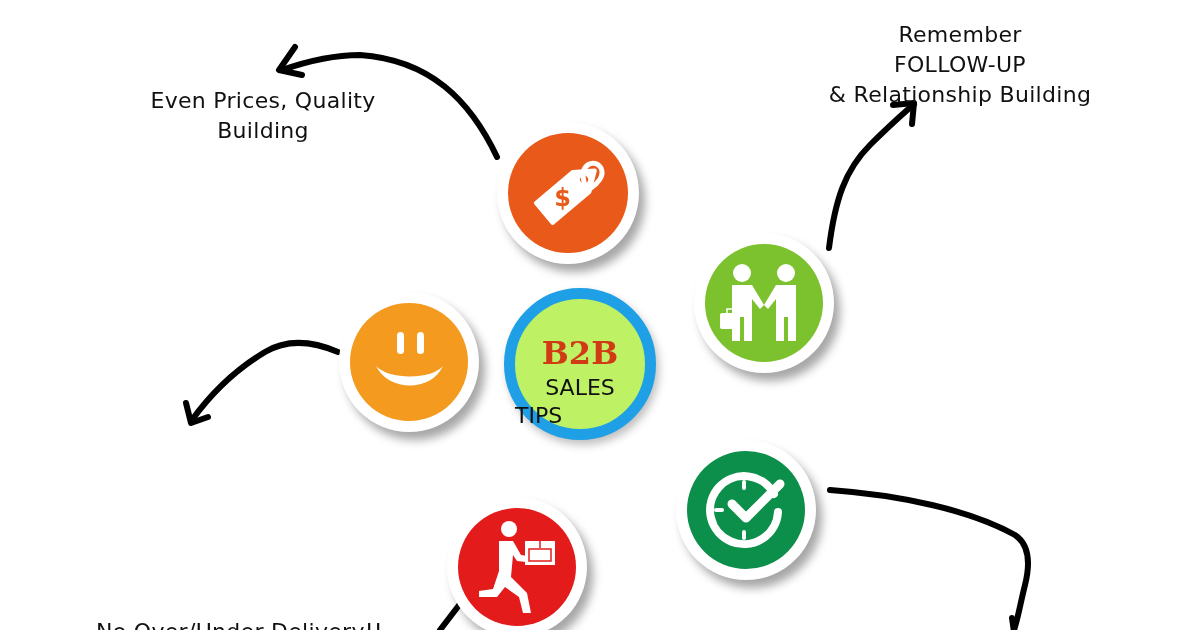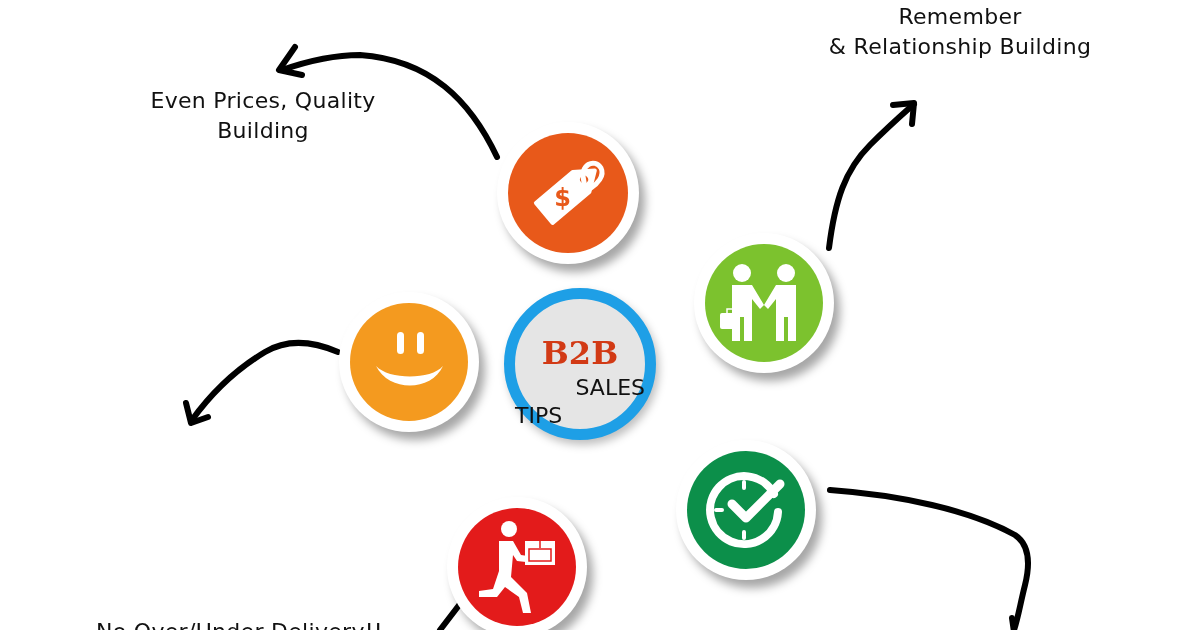--- a/index.html
+++ b/index.html
@@ -3,23 +3,23 @@
 <meta charset="utf-8">
 <style>
   html, body { margin: 0; padding: 0; }
   body { width: 1200px; height: 630px; overflow: hidden; background: #ffffff; position: relative; font-family: "DejaVu Sans", sans-serif; }
   .canvas { position: absolute; left: 0; top: 0; width: 1200px; height: 630px; overflow: hidden; }
   svg.arrows { position: absolute; left: 0; top: 0; width: 1200px; height: 630px; }
   .label { position: absolute; color: #111; font-family: "DejaVu Sans", sans-serif; font-size: 22px; line-height: 30px; text-align: center; white-space: nowrap; letter-spacing: 0.3px; }
   .badge { position: absolute; border-radius: 50%; background: #ffffff; box-shadow: 6px 8px 10px rgba(0,0,0,0.35); }
   .badge .inner { position: absolute; border-radius: 50%; }
   .badge svg { position: absolute; left: 0; top: 0; width: 100%; height: 100%; }
-  .center { position: absolute; left: 504px; top: 288px; width: 152px; height: 152px; border-radius: 50%; border: 11px solid #1e9fe6; background: #e5e5e5; box-sizing: border-box; box-shadow: 3px 5px 8px rgba(0,0,0,0.25); }
+  .center { position: absolute; left: 504px; top: 288px; width: 152px; height: 152px; border-radius: 50%; border: 11px solid #1e9fe6; background: #bef264; box-sizing: border-box; box-shadow: 3px 5px 8px rgba(0,0,0,0.25); }
   .center .b2b { position: absolute; top: 38px; left: 0; width: 100%; text-align: center; font-family: "DejaVu Serif", serif; font-weight: bold; font-size: 32px; color: #d23a15; line-height: 32px; }
-  .center .sales { position: absolute; top: 76px; left: 0; width: 100%; text-align: right; font-size: 22px; color: #111; line-height: 26px; }
+  .center .sales { position: absolute; top: 76px; left: 0; width: 100%; text-align: center; font-size: 22px; color: #111; line-height: 26px; }
   .center .tips { position: absolute; top: 104px; left: 0; width: 100%; text-align: left; font-size: 22px; color: #111; line-height: 26px; }
 </style>
 </head>
 <body>
 
 <div class="canvas">
 
   <svg class="arrows" viewBox="0 0 1200 630">
     <g fill="none" stroke="#000" stroke-width="6" stroke-linecap="round" stroke-linejoin="round">
 
@@ -37,22 +37,23 @@
 
       <path d="M463 600 L 440 630"></path>
     </g>
   </svg>
 
   <div class="label" style="left:128px; top:86px; width:270px;">
     <div>Even Prices, Quality</div>
     <div>Building</div>
   </div>
 
-  <div class="label" style="left:810px; top:2px; width:300px;">
+  <div class="label" style="left:810px; top:20px; width:300px;">
     <div>Remember</div>
+    <div>FOLLOW-UP</div>
     <div>&amp; Relationship Building</div>
   </div>
 
 
   <div class="label" style="left:96px; top:617px; width:320px; text-align:left;">
     <div>No Over/Under Delivery!!</div>
   </div>
 
   <div class="center">
     <div class="b2b">B2B</div>

